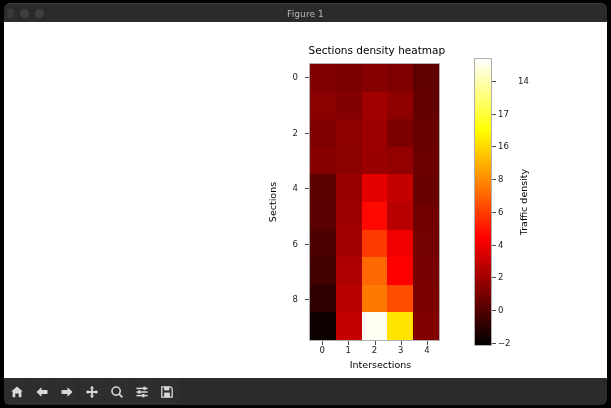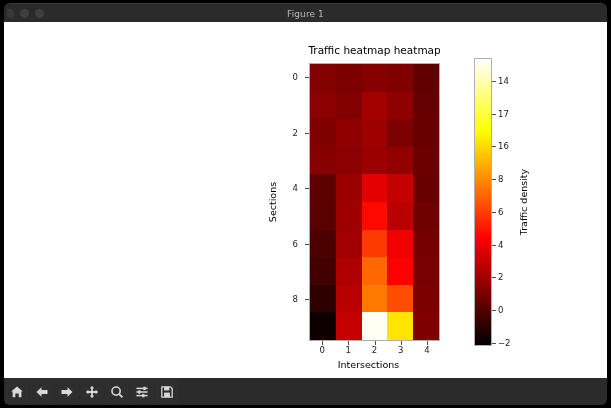--- a/index.html
+++ b/index.html
@@ -134,21 +134,21 @@
   }
   .xtick-mark {
     position: absolute;
     top: 319px;
     width: 1px;
     height: 4px;
     background: #4d4d4d;
   }
   .xlabel {
     position: absolute;
-    left: 299px;
+    left: 311px;
     top: 337px;
     width: 131px;
     text-align: center;
     font-size: 9.5px;
     color: #000000;
   }
   .ylabel {
     position: absolute;
     left: 268px;
     top: 180px;
@@ -231,21 +231,21 @@
   <div class="titlebar">
     <div class="win-buttons">
       <div class="win-btn first"></div>
       <div class="win-btn"></div>
       <div class="win-btn"></div>
     </div>
     <div class="title-text">Figure 1</div>
   </div>
 
   <div class="canvas">
-    <div class="chart-title">Traffic heatmap heatmap</div>
+    <div class="chart-title">Sections density heatmap</div>
 
     <div class="axes">
       <div class="heat-grid">
           <div class="heat-cell" style="background: rgb(131, 0, 0);"></div>
           <div class="heat-cell" style="background: rgb(124, 0, 0);"></div>
           <div class="heat-cell" style="background: rgb(135, 0, 0);"></div>
           <div class="heat-cell" style="background: rgb(128, 0, 0);"></div>
           <div class="heat-cell" style="background: rgb(97, 0, 0);"></div>
           <div class="heat-cell" style="background: rgb(139, 0, 0);"></div>
           <div class="heat-cell" style="background: rgb(131, 0, 0);"></div>
@@ -336,21 +336,21 @@
         <div class="cbtick-label" style="top: 222.545px;">4</div>
         <div class="cbtick-mark" style="top: 222.545px;"></div>
         <div class="cbtick-label" style="top: 189.818px;">6</div>
         <div class="cbtick-mark" style="top: 189.818px;"></div>
         <div class="cbtick-label" style="top: 157.091px;">8</div>
         <div class="cbtick-mark" style="top: 157.091px;"></div>
         <div class="cbtick-label" style="top: 124.364px;">16</div>
         <div class="cbtick-mark" style="top: 124.364px;"></div>
         <div class="cbtick-label" style="top: 91.6364px;">17</div>
         <div class="cbtick-mark" style="top: 91.6364px;"></div>
-        <div class="cbtick-label" style="top: 58.9091px;">14</div>
+        <div class="cbtick-label" style="top: 58.9091px; margin-left: 20px;">14</div>
         <div class="cbtick-mark" style="top: 58.9091px;"></div>
       </div>
     <div class="cblabel">Traffic density</div>
   </div>
 
   <div class="toolbar">
     <div class="tb-btn">
       <svg width="14" height="14" viewBox="0 0 14 14">
           <path d="M7 1.6 L1.2 6.6 L2.6 6.6 L2.6 12.2 L5.3 12.2 L5.3 8.6 L8.7 8.6 L8.7 12.2 L11.4 12.2 L11.4 6.6 L12.8 6.6 Z" fill="#d8d8d8"></path>
         </svg>

